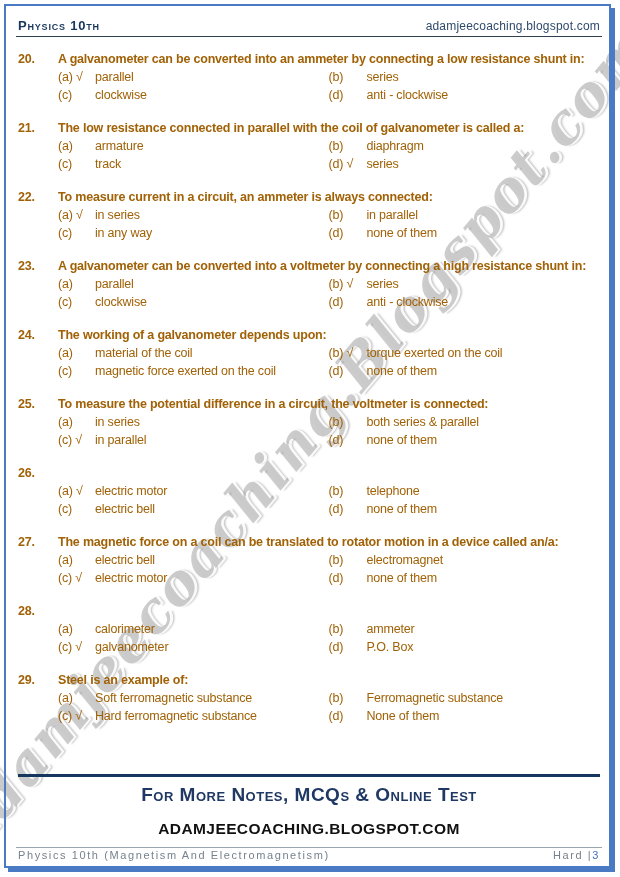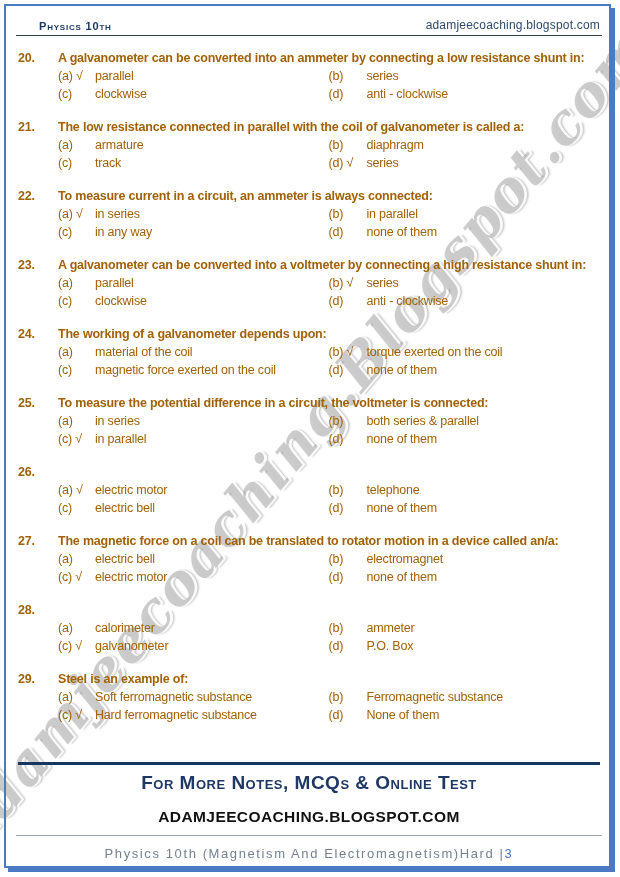--- a/index.html
+++ b/index.html
@@ -34,21 +34,21 @@
     display:flex; flex-direction:column; z-index:1;
   }
 
   .page-header {
     display:flex; justify-content:space-between; align-items:flex-end;
     border-bottom:1.5px solid #31404f;
     padding:6px 2px 3px 2px; margin-bottom:13px;
   }
   .header-left {
     font-variant:small-caps; font-weight:bold; letter-spacing:0.8px;
-    font-size:11px; color:#17365d;margin-left:21px;
+    font-size:13px; color:#17365d;
   }
   .header-right { font-size:12px; color:#2e4a6b; letter-spacing:0.2px; }
 
   .questions { flex:1 1 auto; overflow:hidden; padding:0 2px; }
 
   .question {
     display:grid; grid-template-columns:40px 1fr;
     font-size:12.5px; line-height:18px; margin-bottom:15px;
     letter-spacing:-0.2px; color:#a16207;
   }
@@ -66,23 +66,23 @@
     text-align:center; font-variant:small-caps; font-weight:bold;
     font-size:19px; color:#1f3864; letter-spacing:0.5px; margin-bottom:14px;
     flex:0 0 auto;
   }
   .promo-line2 {
     text-align:center; font-weight:bold; font-size:15.5px; color:#111111;
     letter-spacing:0.4px; margin-bottom:9px; flex:0 0 auto;
   }
 
   .page-footer {
-    border-top:1.5px solid #9aa4ad; padding:10px 2px 0 2px; flex:0 0 auto;
-    display:flex; justify-content:center; align-items:baseline;
-    font-size:13px; color:#75828e; letter-spacing:1.6px;
+    border-top:1.5px solid #9aa4ad; padding:1px 2px 0 2px; flex:0 0 auto;
+    display:flex; justify-content:space-between; align-items:baseline;
+    font-size:11px; color:#75828e; letter-spacing:1.6px;
   }
   .page-num { color:#4472c4; }
 </style>
 </head>
 <body>
 
 <div class="page">
   <div class="frame"></div>
   <div class="watermark">Adamjeecoaching.Blogspot.com</div>
 

